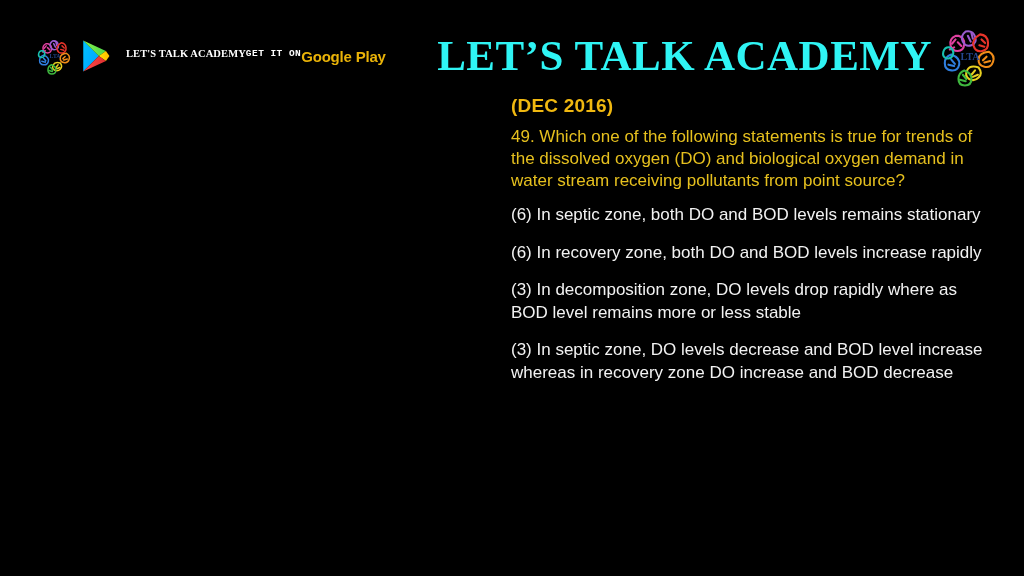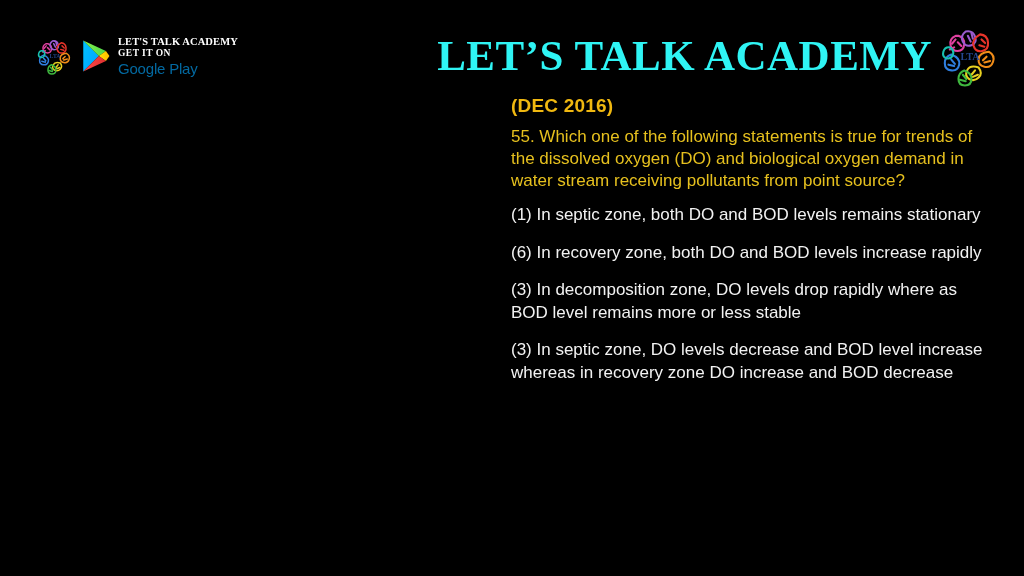--- a/index.html
+++ b/index.html
@@ -32,48 +32,48 @@
     flex: 0 0 auto;
   }
   #play-triangle {
     width: 30px;
     height: 34px;
     flex: 0 0 auto;
     margin-left: -2px;
   }
   #play-text-block {
     display: flex;
-    flex-direction: column;
+    flex-direction: row;
     justify-content: center;
     line-height: 1;
-    margin-left: 1px;
+    margin-left: 9px;
   }
   .badge-academy {
     font-family: "Liberation Serif", serif;
     font-weight: bold;
     font-size: 10.5px;
     color: #ffffff;
     letter-spacing: 0.1px;
     margin-bottom: 2px;
     white-space: nowrap;
   }
   .badge-getiton {
-    font-family: Liberation Serif, serif;
+    font-family: Liberation Mono, monospace;
     font-weight: bold;
     font-size: 9.5px;
     color: #ffffff;
     letter-spacing: 0.45px;
     margin-bottom: 2px;
     white-space: nowrap;
   }
   .badge-googleplay {
     font-family: "Liberation Sans", sans-serif;
-    font-weight: normal;
+    font-weight: bold;
     font-size: 15px;
-    color: #0369a1;
+    color: #eab308;
     letter-spacing: -0.2px;
     white-space: nowrap;
   }
 
   
   #main-title {
     position: absolute;
     left: 0;
     top: 34px;
     width: 932px;
@@ -252,21 +252,21 @@
       <g stroke="#18c0b0">
         <path d="M22 38 q-7 -1 -9 6 q-2 7 4 9 q6 2 9 -4 q3 -6 -4 -11 z"></path>
       </g>
     </g>
     <text x="50" y="55" text-anchor="middle" font-family="Liberation Serif, serif" font-size="14" font-weight="bold" fill="#2a4fa0" opacity="0.9">LTA</text>
   </svg>
 
   <div id="date-badge">(DEC 2016)</div>
 
   <div id="content">
-    <p id="question-text">55. Which one of the following statements is true for trends of the dissolved oxygen (DO) and biological oxygen demand in water stream receiving pollutants from point source?</p>
-
-    <p class="option">(1) In septic zone, both DO and BOD levels remains stationary</p>
+    <p id="question-text">49. Which one of the following statements is true for trends of the dissolved oxygen (DO) and biological oxygen demand in water stream receiving pollutants from point source?</p>
+
+    <p class="option">(6) In septic zone, both DO and BOD levels remains stationary</p>
     <p class="option">(6) In recovery zone, both DO and BOD levels increase rapidly</p>
     <p class="option">(3) In decomposition zone, DO levels drop rapidly where as BOD level remains more or less stable</p>
     <p class="option">(3) In septic zone, DO levels decrease and BOD level increase whereas in recovery zone DO increase and BOD decrease</p>
   </div>
 
 </div>
 
 </body></html>

